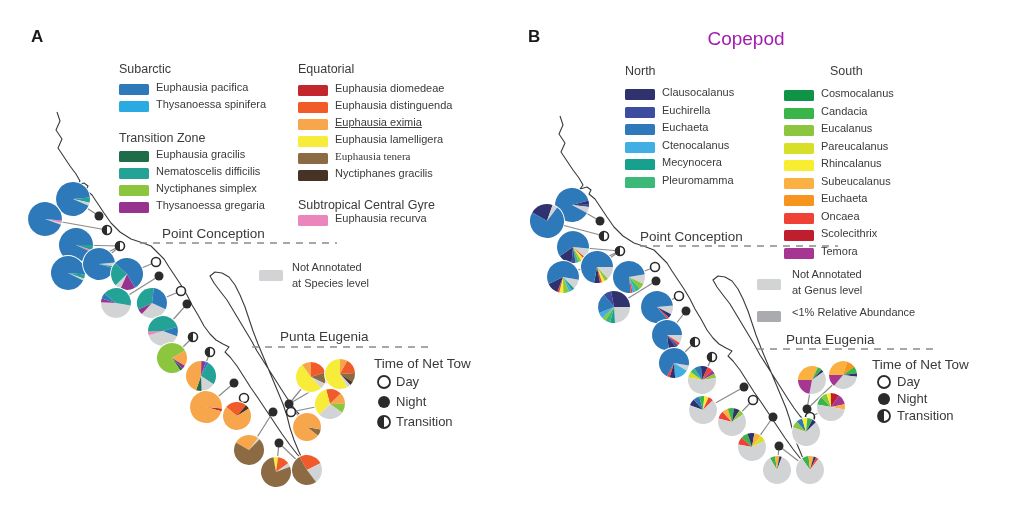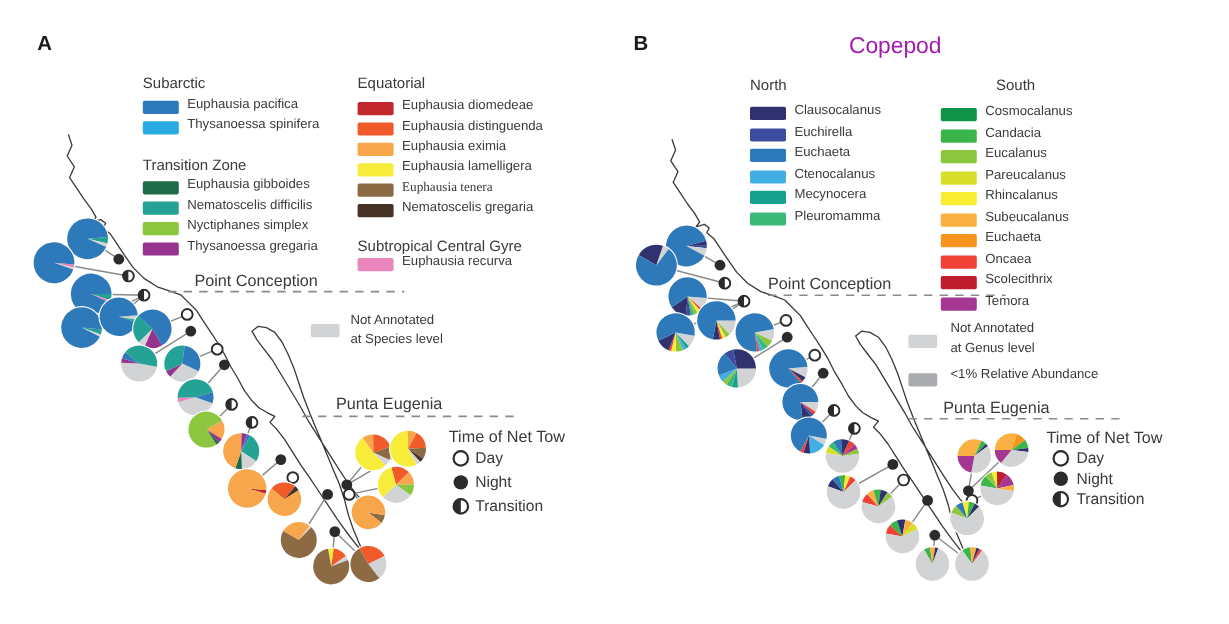--- a/index.html
+++ b/index.html
@@ -463,40 +463,40 @@
 <div class="abs tow-label" style="left:396px;top:374px;">Day</div>
     <div class="abs tow-label" style="left:396px;top:394px;">Night</div>
     <div class="abs tow-label" style="left:396px;top:414px;">Transition</div>
     <div class="abs lg-header" style="left:119px;top:62px;">Subarctic</div>
     <div class="abs lg-swatch" style="left:119px;top:84px;background:#2E79B9;"></div>
     <div class="abs lg-label" style="left:156px;top:81px;">Euphausia pacifica</div>
     <div class="abs lg-swatch" style="left:119px;top:101px;background:#29ABE2;"></div>
     <div class="abs lg-label" style="left:156px;top:98px;">Thysanoessa spinifera</div>
     <div class="abs lg-header" style="left:119px;top:131px;">Transition Zone</div>
     <div class="abs lg-swatch" style="left:119px;top:151px;background:#1E6C49;"></div>
-    <div class="abs lg-label" style="left:156px;top:148px;">Euphausia gibboides</div>
+    <div class="abs lg-label" style="left:156px;top:148px;">Euphausia gracilis</div>
     <div class="abs lg-swatch" style="left:119px;top:168px;background:#23A295;"></div>
     <div class="abs lg-label" style="left:156px;top:165px;">Nematoscelis difficilis</div>
     <div class="abs lg-swatch" style="left:119px;top:185px;background:#8CC63F;"></div>
     <div class="abs lg-label" style="left:156px;top:182px;">Nyctiphanes simplex</div>
     <div class="abs lg-swatch" style="left:119px;top:202px;background:#97338F;"></div>
     <div class="abs lg-label" style="left:156px;top:199px;">Thysanoessa gregaria</div>
     <div class="abs lg-header" style="left:298px;top:62px;">Equatorial</div>
     <div class="abs lg-swatch" style="left:298px;top:85px;background:#C1272D;"></div>
     <div class="abs lg-label" style="left:335px;top:82px;">Euphausia diomedeae</div>
     <div class="abs lg-swatch" style="left:298px;top:102px;background:#F15A29;"></div>
     <div class="abs lg-label" style="left:335px;top:99px;">Euphausia distinguenda</div>
     <div class="abs lg-swatch" style="left:298px;top:119px;background:#F8A64C;"></div>
-    <div class="abs lg-label" style="left:335px;top:116px;">Euphausia eximia</div>
+    <div class="abs lg-label" style="left:335px;top:116px;text-decoration:underline;">Euphausia eximia</div>
     <div class="abs lg-swatch" style="left:298px;top:136px;background:#F7EC3A;"></div>
     <div class="abs lg-label" style="left:335px;top:133px;">Euphausia lamelligera</div>
     <div class="abs lg-swatch" style="left:298px;top:153px;background:#8C6A44;"></div>
     <div class="abs lg-label" style="left:335px;top:150px;font-family:Liberation Serif, serif;">Euphausia tenera</div>
     <div class="abs lg-swatch" style="left:298px;top:170px;background:#473226;"></div>
-    <div class="abs lg-label" style="left:335px;top:167px;">Nematoscelis gregaria</div>
+    <div class="abs lg-label" style="left:335px;top:167px;">Nyctiphanes gracilis</div>
     <div class="abs lg-header" style="left:298px;top:198px;">Subtropical Central Gyre</div>
     <div class="abs lg-swatch" style="left:298px;top:215px;background:#EA86BB;"></div>
     <div class="abs lg-label" style="left:335px;top:212px;">Euphausia recurva</div>
     <div class="abs lg-swatch" style="left:259px;top:270px;width:24px;background:#D2D3D5;"></div>
     <div class="abs tow-label" style="left:897px;top:374px;">Day</div>
     <div class="abs tow-label" style="left:897px;top:391px;">Night</div>
     <div class="abs tow-label" style="left:897px;top:408px;">Transition</div>
     <div class="abs lg-header" style="left:625px;top:64px;">North</div>
     <div class="abs lg-swatch" style="left:625px;top:89px;background:#2F326E;"></div>
     <div class="abs lg-label" style="left:662px;top:86px;">Clausocalanus</div>

